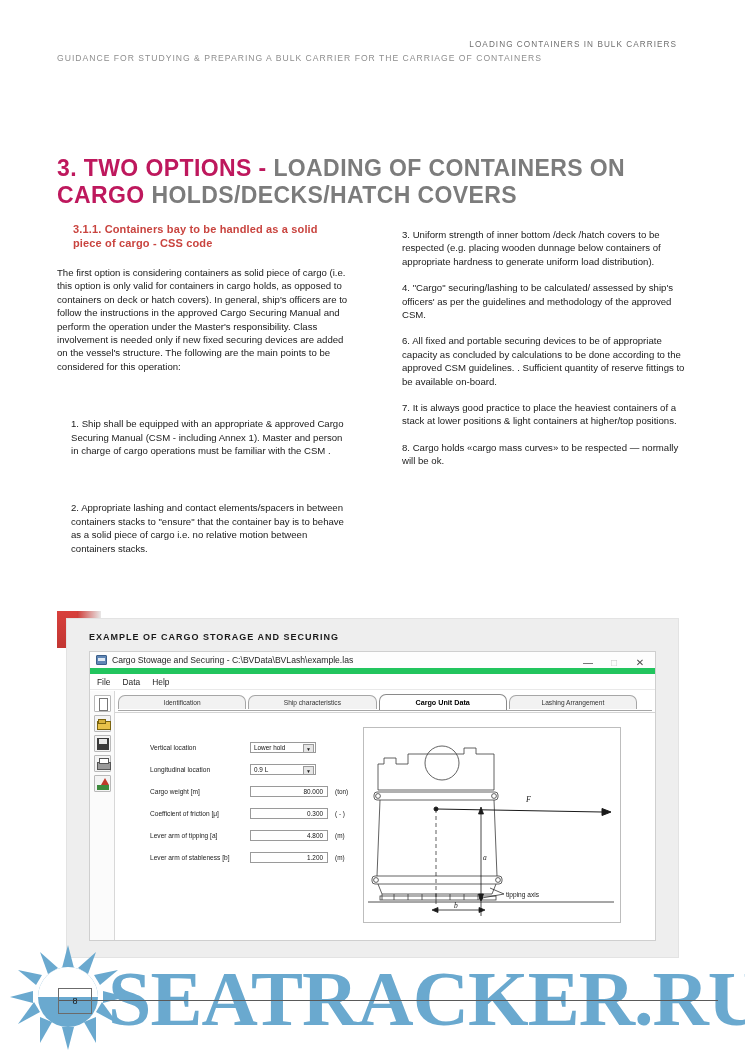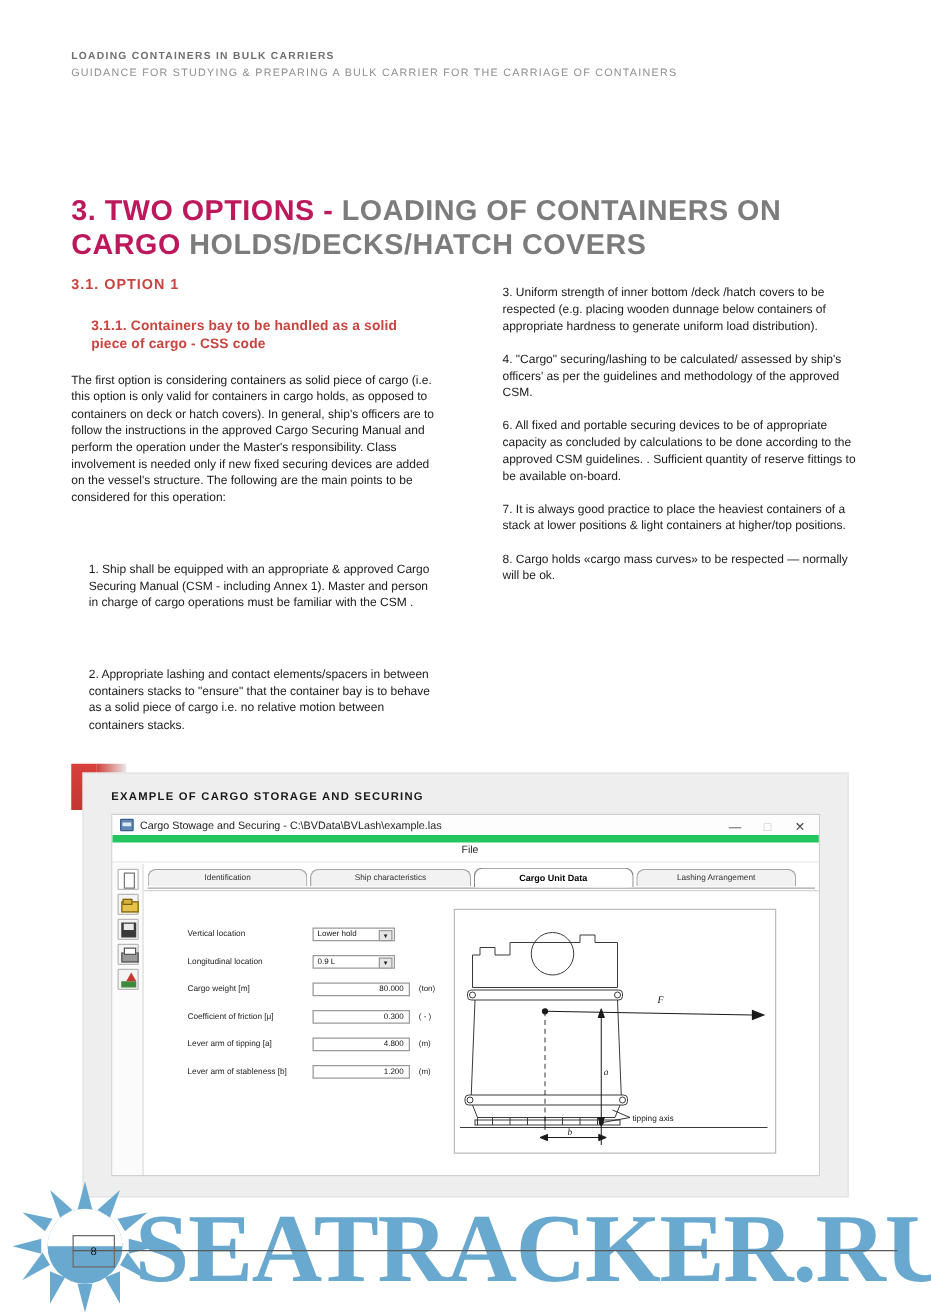--- a/index.html
+++ b/index.html
@@ -8,22 +8,22 @@
     width: 745px; height: 1053px;
     background: #ffffff;
     font-family: "Liberation Sans", sans-serif;
     position: relative;
     overflow: hidden;
   }
 
   
   .runhead { position:absolute; left:57px; top:38px; width:620px; }
   .runhead .l1 {
-    font-size: 8.2px; font-weight: bold; letter-spacing: 1.05px;
-    color:#6f6f6f; line-height: 13px; white-space:nowrap;
+    font-size: 8.2px; font-weight: normal; letter-spacing: 1.05px;
+    color:#6f6f6f; line-height: 13px; white-space:nowrap;text-align:right;
   }
   .runhead .l2 {
     font-size: 8.6px; letter-spacing: 1.0px;
     color:#8e8e8e; line-height: 15px; white-space:nowrap;
   }
 
   
   .maintitle {
     position:absolute; left:57px; top:140px; width:640px;
     font-size: 23px; font-weight: bold; letter-spacing: 0.4px;
@@ -82,21 +82,21 @@
     width:11px; height:10px; background:#5f86b5; border:1px solid #3c5f8a;
     border-radius:1px; margin-right:5px; position:relative; flex:0 0 auto;
   }
   .app-ico::after{content:"";position:absolute;left:1px;top:2px;width:7px;height:3px;background:#dfe9f4;}
   .app-title-text { font-size:8.6px; color:#252525; white-space:nowrap; }
   .winbtns { position:absolute; right:2px; top:0; height:22px; display:flex; align-items:center; }
   .winbtn { width:26px; text-align:center; font-size:10px; color:#4a4a4a; line-height:22px; }
   .winbtn.dim { color:#c4c4c4; }
 
   .menubar { height:16px; display:flex; align-items:center; padding-left:7px; gap:12px;
-             border-bottom:1px solid #e9e9e9; background:#ffffff;flex-direction:column; }
+             border-bottom:1px solid #e9e9e9; background:#ffffff; }
   .menubar span { font-size:8.4px; color:#1f1f1f; }
 
   .app-body { position:absolute; left:0; top:39px; right:0; bottom:0; display:flex; }
 
   .toolbar {
     width:25px; border-right:1px solid #d8d8d8; background:#fbfbfb;
     padding-top:4px; display:flex; flex-direction:column; align-items:center; gap:3px;
   }
   .tbtn {
     width:17px; height:17px; border:1px solid #b9b9b9; background:#f4f4f4;
@@ -176,21 +176,20 @@
   <div class="l1">LOADING CONTAINERS IN BULK CARRIERS</div>
   <div class="l2">GUIDANCE FOR STUDYING &amp; PREPARING A BULK CARRIER FOR THE CARRIAGE OF CONTAINERS</div>
 </div>
 
 <h1 class="maintitle">
   <span class="red">3. TWO OPTIONS - </span><span class="gray">LOADING OF CONTAINERS ON</span><br>
   <span class="red">CARGO </span><span class="gray">HOLDS/DECKS/HATCH COVERS</span>
 </h1>
 
 <div class="col-left">
-  <h3 class="opt">3.1. OPTION 1</h3>
   <h4 class="sub">3.1.1. Containers bay to be handled as a solid piece of cargo - CSS code</h4>
   <p class="body">The first option is considering containers as solid piece of cargo (i.e. this option is only valid for containers in cargo holds, as opposed to containers on deck or hatch covers). In general, ship's officers are to follow the instructions in the approved Cargo Securing Manual and perform the operation under the Master's responsibility. Class involvement is needed only if new fixed securing devices are added on the vessel's structure. The following are the main points to be considered for this operation:</p>
   <p class="body indent">1. Ship shall be equipped with an appropriate &amp; approved Cargo Securing Manual (CSM - including Annex 1). Master and person in charge of cargo operations must be familiar with the CSM .</p>
   <p class="body indent">2. Appropriate lashing and contact elements/spacers in between containers stacks to "ensure" that the container bay is to behave as a solid piece of cargo i.e. no relative motion between containers stacks.</p>
 </div>
 
 <div class="col-right">
   <p class="body">3. Uniform strength of inner bottom /deck /hatch covers to be respected (e.g. placing wooden dunnage below containers of appropriate hardness to generate uniform load distribution).</p>
   <p class="body">4. "Cargo" securing/lashing to be calculated/ assessed by ship's officers' as per the guidelines and methodology of the approved CSM.</p>
   <p class="body">6. All fixed and portable securing devices to be of appropriate capacity as concluded by calculations to be done according to the approved CSM guidelines. . Sufficient quantity of reserve fittings to be available on-board.</p>

